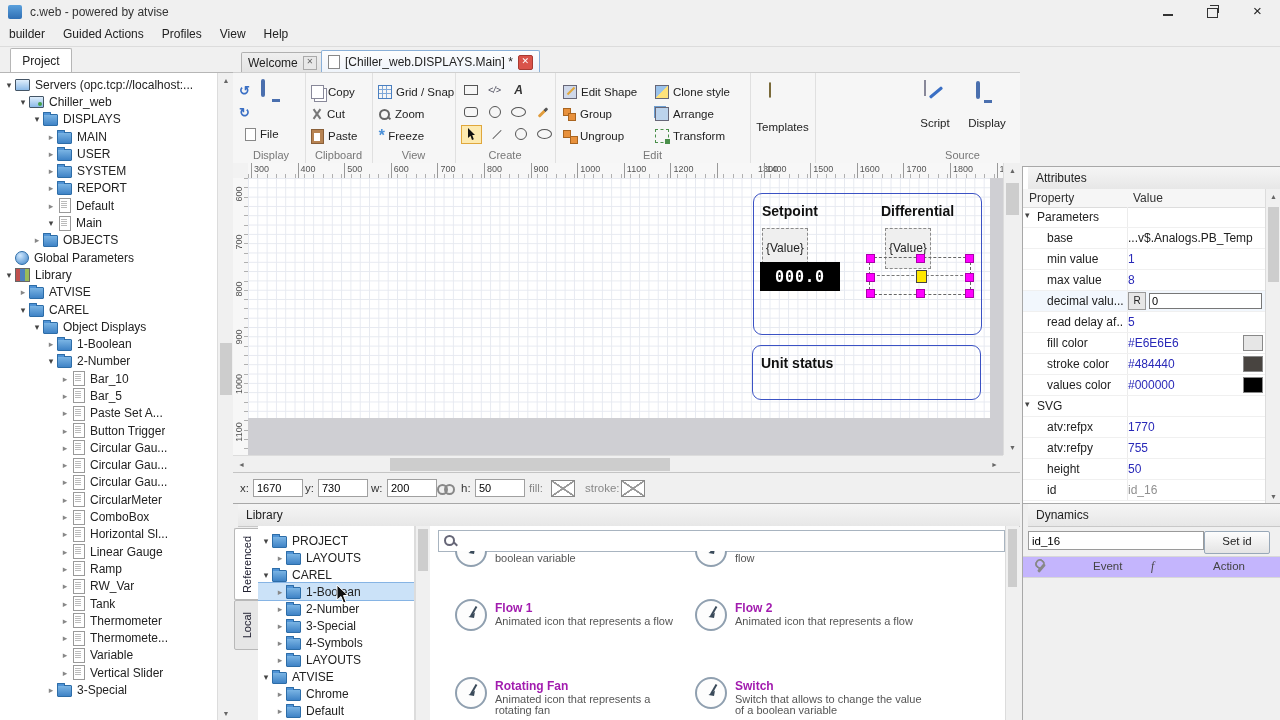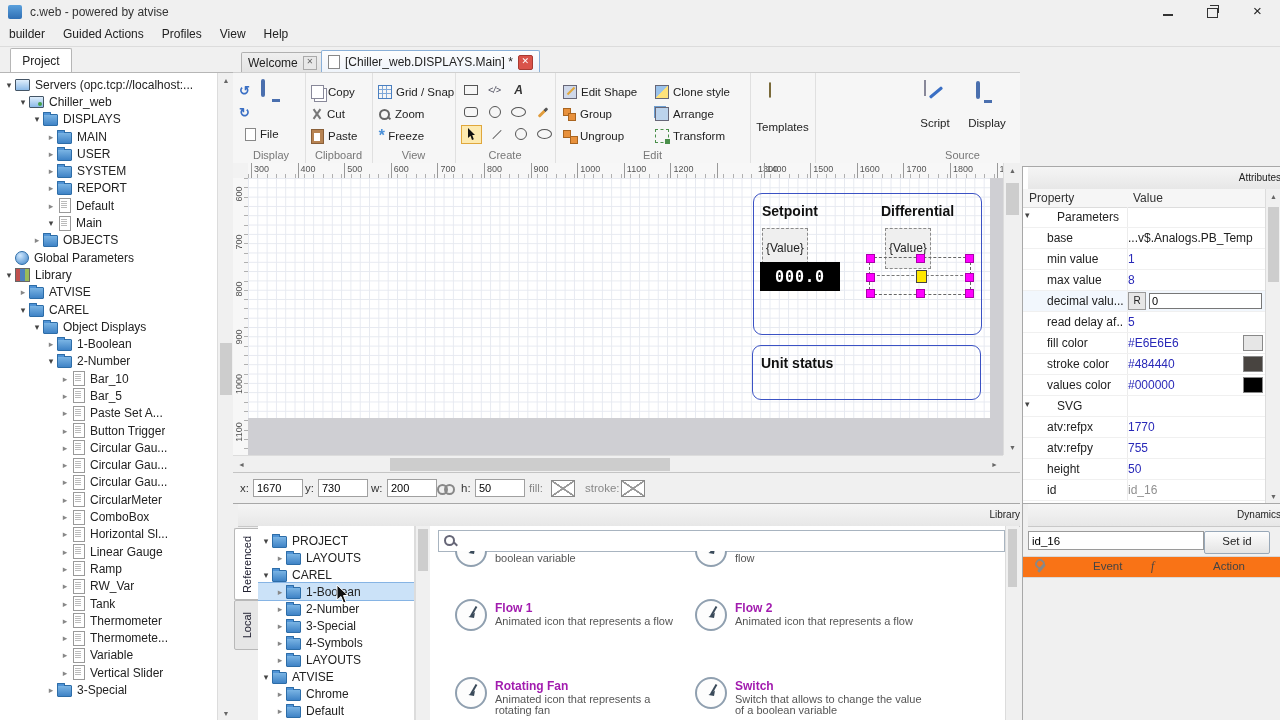--- a/index.html
+++ b/index.html
@@ -137,21 +137,21 @@
   .coordsbar{position:absolute;left:233px;top:472px;width:787px;height:31px;background:#f0f0f0;border-top:1px solid #c4c4c4;}
   .coordsbar .lbl{position:absolute;top:9px;font-size:11.5px;color:#333;}
   .coordsbar input{position:absolute;top:6px;width:42px;height:16px;border:1px solid #a0a0a0;font-size:11px;padding:0 3px;font-family:"Liberation Sans",sans-serif;}
   .ic-link{position:absolute;top:10px;width:18px;height:10px;}
   .ic-link::before,.ic-link::after{content:"";position:absolute;top:1px;width:7px;height:7px;border:2px solid #888;border-radius:50%;}
   .ic-link::before{left:0}.ic-link::after{left:7px}
   .swatch-none{position:absolute;top:7px;width:22px;height:15px;border:1px solid #888;background:linear-gradient(to top right,transparent 46%,#999 47%,#999 53%,transparent 54%),linear-gradient(to bottom right,transparent 46%,#999 47%,#999 53%,transparent 54%),#fff;}
 
   
   .librarypanel{position:absolute;left:233px;top:503px;width:787px;height:217px;background:#f0f0f0;border-top:1px solid #a8a8a8;}
-  .panelhead{position:absolute;left:5px;top:0;right:0;height:22px;background:linear-gradient(#f5f5f5,#e7e7e7);border-bottom:1px solid #c8c8c8;line-height:22px;padding-left:8px;font-size:10px;color:#222;text-align:right;}
+  .panelhead{position:absolute;left:5px;top:0;right:0;height:22px;background:linear-gradient(#f5f5f5,#e7e7e7);border-bottom:1px solid #c8c8c8;line-height:22px;padding-left:8px;font-size:12px;color:#222;}
   .sidetab{position:absolute;left:1px;width:23px;background:#e6e6e6;border:1px solid #b8b8b8;border-radius:2px 0 0 2px;display:flex;align-items:center;justify-content:center;}
   .sidetab span{writing-mode:vertical-rl;transform:rotate(180deg);font-size:11px;color:#223;}
   .sidetab.sel{background:#fff;border-right-color:#fff;}
   .libtree{position:absolute;left:25px;top:22px;width:157px;height:195px;background:#fff;border-right:1px solid #dcdcdc;overflow:hidden;padding-top:6px;box-sizing:border-box;}
   .libtree .trow{height:17px;}
   .libitemszone{position:absolute;left:197px;top:22px;width:575px;height:195px;background:#fff;overflow:hidden;}
   .searchbox{position:absolute;left:8px;top:4px;width:565px;height:20px;border:1px solid #a8b4c0;background:#fff;}
   .ic-search{position:absolute;left:4px;top:3px;width:14px;height:14px;}
   .ic-search::before{content:"";position:absolute;left:1px;top:1px;width:7px;height:7px;border:2px solid #667;border-radius:50%;}
   .ic-search::after{content:"";position:absolute;left:10px;top:9px;width:5px;height:2px;background:#667;transform:rotate(45deg);}
@@ -166,35 +166,35 @@
   .treesb{position:absolute;left:182px;top:22px;width:14px;height:195px;background:#f0f0f0;}
 
   
   .attrpanel{position:absolute;left:1022px;top:166px;width:258px;height:337px;background:#fff;border-left:1px solid #a8a8a8;border-top:1px solid #a8a8a8;}
   .attrcols{position:absolute;left:0;top:22px;right:15px;height:18px;background:#f6f6f6;border-bottom:1px solid #ddd;font-size:12px;color:#333;}
   .attrcols .c1{position:absolute;left:6px;top:2px;} .attrcols .c2{position:absolute;left:110px;top:2px;}
   #attr-rows{position:absolute;left:0;top:40px;right:15px;bottom:0;overflow:hidden;}
   .arow{position:relative;display:flex;align-items:center;height:20px;border-bottom:1px solid #f0f0f0;font-size:12px;}
   .arow::after{content:"";position:absolute;left:104px;top:0;bottom:0;width:1px;background:#ececec;}
   .alabel{width:100px;padding-left:24px;flex:none;overflow:hidden;white-space:nowrap;box-sizing:border-box;}
-  .arow.sec .alabel{padding-left:14px;margin-left:20px;}
+  .arow.sec .alabel{padding-left:14px;}
   .asec-chev{position:absolute;left:2px;top:3px;font-size:9px;color:#444;}
   .avalue{flex:1;display:flex;align-items:center;padding-left:5px;overflow:hidden;white-space:nowrap;}
   .avalue.blue{color:#2929b8;} .avalue.muted{color:#909090;}
   .aswatch{width:18px;height:14px;border:1px solid #888;margin-left:auto;margin-right:3px;flex:none;}
   .rbtn{width:16px;height:16px;background:#e6e6e6;border:1px solid #9a9a9a;font-size:10px;text-align:center;line-height:16px;margin-right:3px;flex:none;}
   .ainput{flex:1;height:14px;border:1px solid #777;font-size:11px;padding:0 2px;margin-right:4px;min-width:10px;}
   .arow.editing{background:#f2f7fd;}
   .attrsb{position:absolute;right:0;top:22px;width:15px;bottom:0;background:#f0f0f0;border-left:1px solid #dcdcdc;}
 
   
   .dynpanel{position:absolute;left:1022px;top:503px;width:258px;height:217px;background:#f0f0f0;border-left:1px solid #a8a8a8;border-top:1px solid #a8a8a8;}
   .dynpanel input.idinput{position:absolute;left:5px;top:27px;width:168px;height:17px;border:1px solid #9a9a9a;font-size:11.5px;padding:0 3px;}
   .setidbtn{position:absolute;left:181px;top:27px;width:64px;height:21px;background:linear-gradient(#fdfdfd,#e4e4e4);border:1px solid #98a8b8;font-size:11.5px;text-align:center;line-height:19px;border-radius:2px;}
-  .dynhead{position:absolute;left:0;top:52px;right:0;height:20px;border-top:1px solid #d8d8d8;border-bottom:1px solid #d8d8d8;background:#f97316;font-size:11.5px;color:#444;}
+  .dynhead{position:absolute;left:0;top:52px;right:0;height:20px;border-top:1px solid #d8d8d8;border-bottom:1px solid #d8d8d8;background:#c4b5fd;font-size:11.5px;color:#444;}
   .dynhead .he{position:absolute;left:70px;top:3px;} .dynhead .hf{position:absolute;left:128px;top:3px;font-style:italic;font-family:"Liberation Serif",serif;} .dynhead .ha{position:absolute;left:190px;top:3px;}
   .ic-wrench{position:absolute;left:10px;top:2px;width:16px;height:16px;}
   .ic-wrench::before{content:"";position:absolute;left:7px;top:4px;width:3px;height:10px;background:#888;transform:rotate(40deg);border-radius:1px;}
   .ic-wrench::after{content:"";position:absolute;left:2px;top:0;width:6px;height:6px;border:2px solid #888;border-radius:50%;border-right-color:transparent;transform:rotate(40deg);}
 
   .mousecursor{position:absolute;z-index:60;}
 </style>
 </head>
 <body>
 

